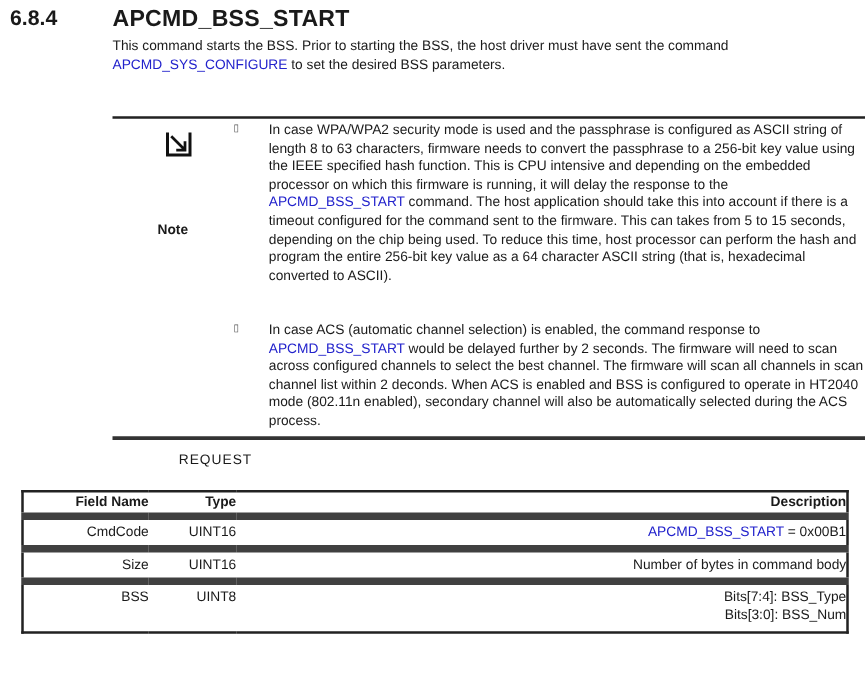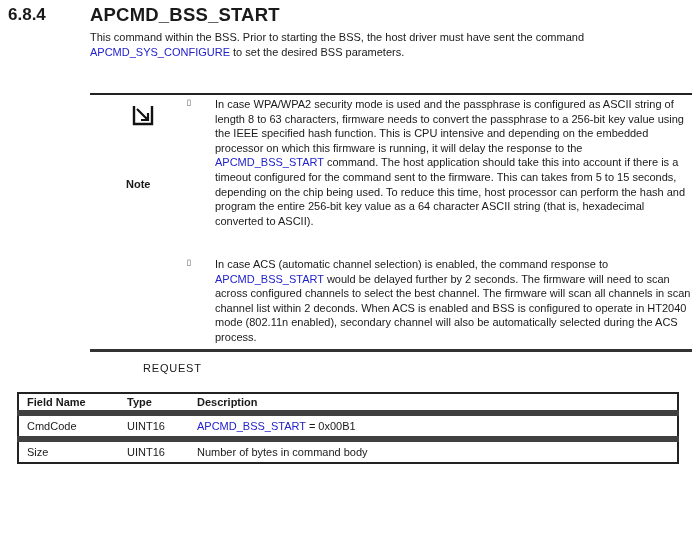--- a/index.html
+++ b/index.html
@@ -12,32 +12,32 @@
   .link { color:#2222cc; }
   .note-rule-top { left:90px; top:93px; width:602px; height:2px; background:#222; }
   .note-rule-bot { left:90px; top:349px; width:602px; height:3px; background:#333; }
   .note-icon { left:132px; top:104px; width:22px; height:22px; }
   .note-label { left:126px; top:130px; font-size:11px; font-weight:bold;margin-top:48px; }
   .bullet { font-size:8px; color:#555; width:8px; text-align:center; }
   .note-text { width:478px; font-size:11px; line-height:14.6px; }
   .request { left:143px; top:362px; font-size:11px; font-weight:normal; letter-spacing:0.8px; }
   table.req { position:absolute; left:17px; top:392px; width:662px; border-collapse:collapse;
               border:2px solid #222; font-size:11px; }
-  table.req td, table.req th { padding:0 0 0 8px; text-align:left; vertical-align:top; }
+  table.req td, table.req th { padding:0 0 0 8px; text-align:right; vertical-align:top; }
   table.req th { font-weight:bold; height:16px; line-height:16px; }
   table.req tr.row td { border-top:6px solid #404040; height:20px; line-height:20px; }
   table.req tr.row.tall td { height:34px; line-height:14px; padding-top:3px; }
   .c1 { width:92px; } .c2 { width:62px; }
 </style>
 </head>
 <body>
 
 <div class="abs sec-num">6.8.4</div>
 <div class="abs sec-title">APCMD_BSS_START</div>
-<div class="abs intro"><span>This command within the BSS. Prior to starting the BSS, the host driver must have sent the command </span><span class="link">APCMD_SYS_CONFIGURE</span><span> to set the desired BSS parameters.</span></div>
+<div class="abs intro"><span>This command starts the BSS. Prior to starting the BSS, the host driver must have sent the command </span><span class="link">APCMD_SYS_CONFIGURE</span><span> to set the desired BSS parameters.</span></div>
 
 <div class="abs note-rule-top"></div>
 <svg class="abs note-icon" viewBox="0 0 22 22">
   <path d="M2 2 V20 H20 V2" fill="none" stroke="#111" stroke-width="2.4"></path>
   <path d="M5 5 L16 16 M16 9 V16 H9" fill="none" stroke="#111" stroke-width="2.2"></path>
 </svg>
 <div class="abs note-label">Note</div>
 
 <div class="abs bullet" style="left:185px;top:98px;">▯</div>
 <div class="abs note-text" style="left:215px;top:97px;"><span>In case WPA/WPA2 security mode is used and the passphrase is configured as ASCII string of length 8 to 63 characters, firmware needs to convert the passphrase to a 256-bit key value using the IEEE specified hash function. This is CPU intensive and depending on the embedded processor on which this firmware is running, it will delay the response to the </span><span class="link">APCMD_BSS_START</span><span> command. The host application should take this into account if there is a timeout configured for the command sent to the firmware. This can takes from 5 to 15 seconds, depending on the chip being used. To reduce this time, host processor can perform the hash and program the entire 256-bit key value as a 64 character ASCII string (that is, hexadecimal converted to ASCII).</span></div>
@@ -59,14 +59,22 @@
   <tr class="row">
     <td>CmdCode</td>
     <td>UINT16</td>
     <td><span class="link">APCMD_BSS_START</span><span> = 0x00B1</span></td>
   </tr>
   <tr class="row">
     <td>Size</td>
     <td>UINT16</td>
     <td>Number of bytes in command body</td>
   </tr>
+  <tr class="row tall">
+    <td>BSS</td>
+    <td>UINT8</td>
+    <td>
+          <div>Bits[7:4]: BSS_Type</div>
+          <div>Bits[3:0]: BSS_Num</div>
+        </td>
+  </tr>
 </tbody>
   </table>
 
 </body></html>

